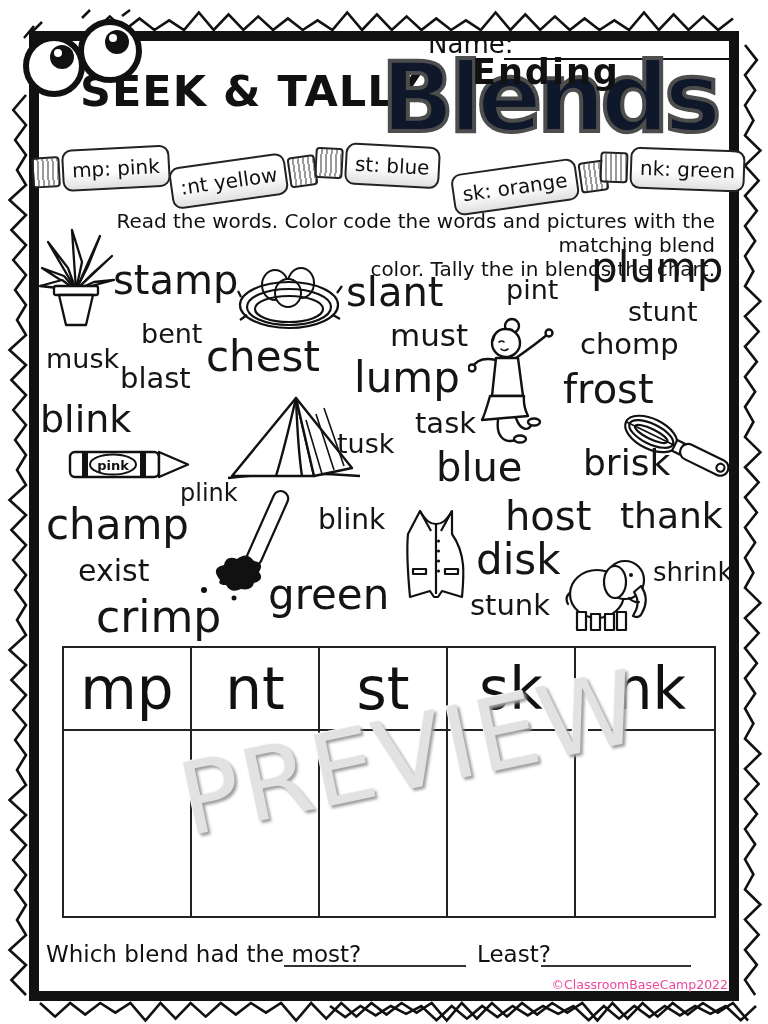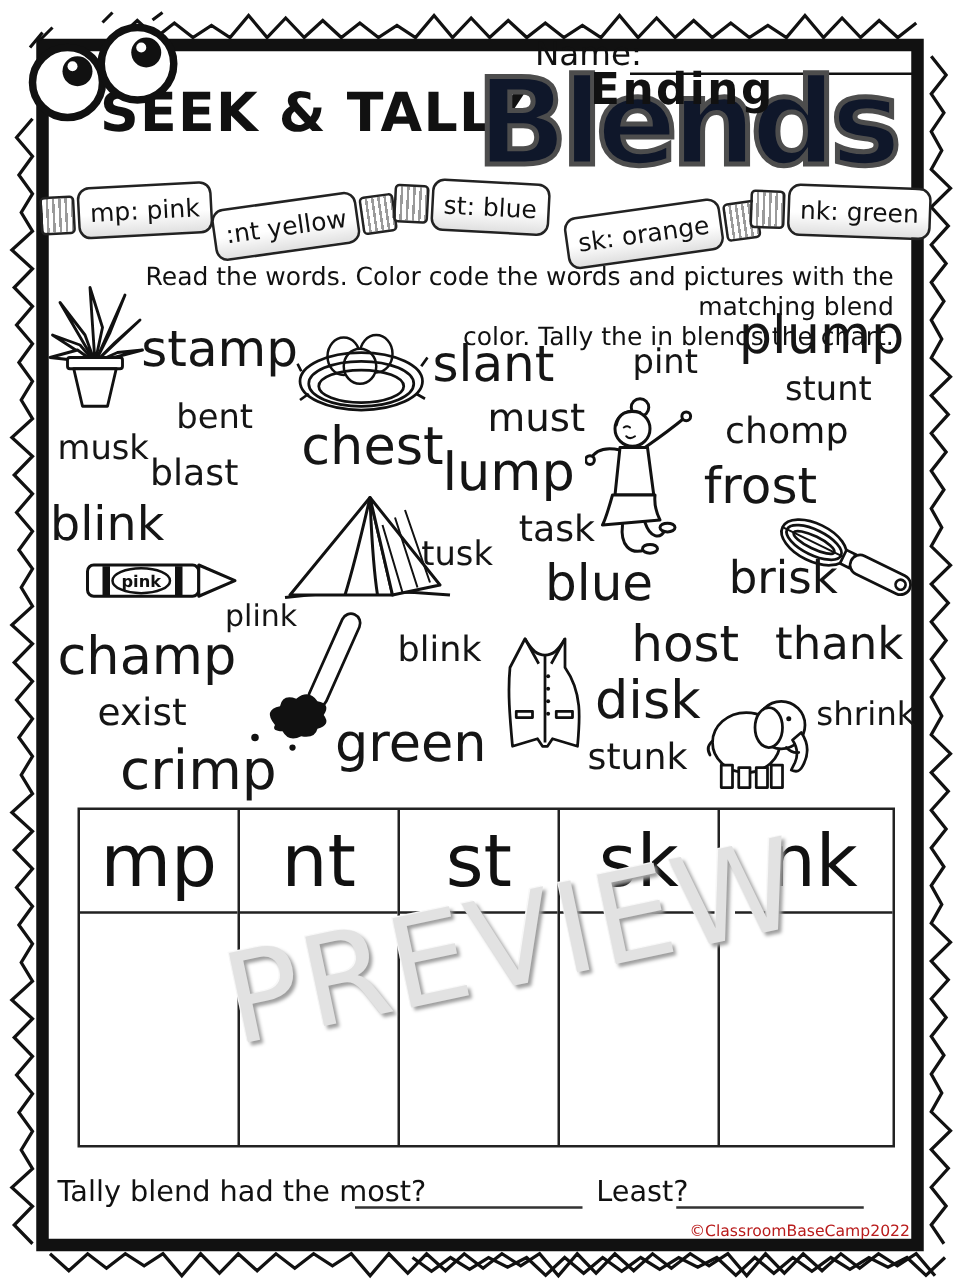--- a/index.html
+++ b/index.html
@@ -43,21 +43,21 @@
 
   .watermark{position:absolute;left:130px;top:695px;width:560px;text-align:center;
     font-size:100px;letter-spacing:2px;color:#e2e2e2;z-index:6;
     text-shadow:2px 3px 3px #9e9e9e,-1px -1px 0 #f8f8f8;
     transform:rotate(-12deg);}
 
   .q-most{position:absolute;left:46px;top:941px;font-size:23px;}
   .q-line1{position:absolute;left:284px;top:941px;width:182px;height:24px;border-bottom:2.5px solid #333;}
   .q-least{position:absolute;left:477px;top:941px;font-size:23px;}
   .q-line2{position:absolute;left:541px;top:941px;width:150px;height:24px;border-bottom:2.5px solid #333;}
-  .copyright{position:absolute;right:40px;top:977px;font-size:12.5px;color:#b91c1c;}
+  .copyright{position:absolute;right:40px;top:977px;font-size:12.5px;color:#ec4899;}
 
   .img{z-index:1;}
 </style>
 </head>
 <body>
 
 <div class="page">
 
   <svg id="border-svg" class="abs" width="768" height="1024" viewBox="0 0 768 1024" style="left:0;top:0;z-index:0;">
     <rect x="34" y="36" width="700" height="960" fill="none" stroke="#111" stroke-width="10"></rect>
@@ -114,21 +114,21 @@
     <div>color. Tally the  in blends the chart.</div>
   </div>
 
   <span class="word" style="left:113px;top:260px;font-size:40px;">stamp</span>
   <span class="word" style="left:591px;top:247px;font-size:42px;">plump</span>
   <span class="word" style="left:346px;top:272px;font-size:40px;">slant</span>
   <span class="word" style="left:506px;top:276px;font-size:27px;">pint</span>
   <span class="word" style="left:141px;top:320px;font-size:27px;">bent</span>
   <span class="word" style="left:628px;top:298px;font-size:27px;">stunt</span>
   <span class="word" style="left:46px;top:345px;font-size:27px;">musk</span>
-  <span class="word" style="left:206px;top:336px;font-size:42px;margin-left:35px;">chest</span>
+  <span class="word" style="left:206px;top:336px;font-size:42px;">chest</span>
   <span class="word" style="left:390px;top:320px;font-size:31px;">must</span>
   <span class="word" style="left:580px;top:330px;font-size:29px;">chomp</span>
   <span class="word" style="left:354px;top:357px;font-size:42px;">lump</span>
   <span class="word" style="left:563px;top:369px;font-size:40px;">frost</span>
   <span class="word" style="left:120px;top:364px;font-size:29px;">blast</span>
   <span class="word" style="left:40px;top:400px;font-size:38px;">blink</span>
   <span class="word" style="left:415px;top:409px;font-size:29px;">task</span>
   <span class="word" style="left:583px;top:445px;font-size:36px;">brisk</span>
   <span class="word" style="left:337px;top:430px;font-size:27px;">tusk</span>
   <span class="word" style="left:436px;top:447px;font-size:40px;">blue</span>
@@ -290,19 +290,19 @@
       <div class="cell"></div>
     </div>
     <div class="col">
       <div class="head">nk</div>
       <div class="cell"></div>
     </div>
   </div>
 
   <div class="watermark">PREVIEW</div>
 
-  <div class="q-most">Tally blend had the most?</div>
+  <div class="q-most">Which blend had the most?</div>
   <div class="q-line1"></div>
   <div class="q-least">Least?</div>
   <div class="q-line2"></div>
   <div class="copyright">©ClassroomBaseCamp2022</div>
 
 </div>
 
 </body></html>

